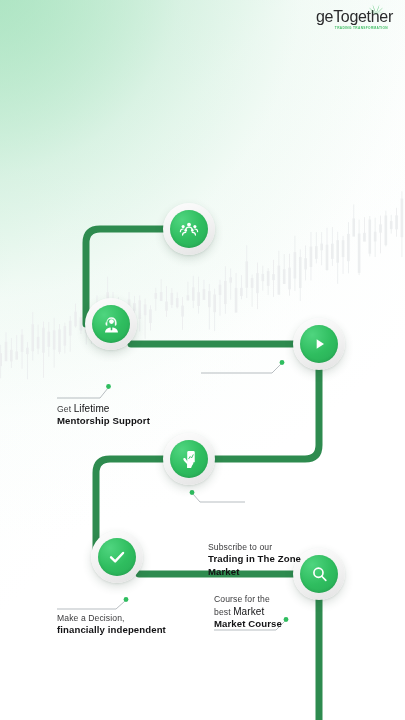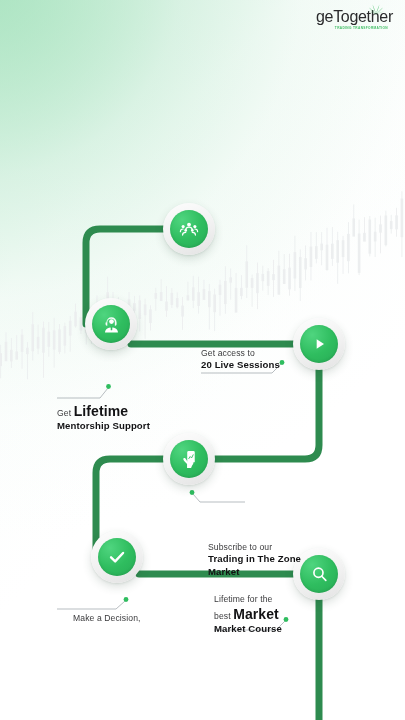--- a/index.html
+++ b/index.html
@@ -107,22 +107,22 @@
     white-space: nowrap;
   }
   .label .mixed {
     font-weight: 400;
     font-size: 8.6px;
     color: #3a3a3c;
     display: block;
     white-space: nowrap;
   }
   .label .mixed b {
-    font-weight: 700;
-    font-size: 14px;
+    font-weight: 400;
+    font-size: 10px;
     color: #121214;
   }
 
   
   .leader { position: absolute; pointer-events: none; }
 
   
   .logo {
     position: absolute;
     top: 9px;
@@ -435,37 +435,34 @@
         </g>
       </svg>
     </div>
   </div>
 
   <div class="label" style="left:57px; top:402px;">
     <span class="mixed"><span>Get</span> <b>Lifetime</b></span>
     <span class="bold">Mentorship Support</span>
   </div>
 
-  <div class="label" style="left:201px; top:348px;">
-    <span class="thin">Get access to</span>
-    <span class="bold">20 Live Sessions</span>
-  </div>
 
   <div class="label" style="left:208px; top:514px;margin-top:28px;">
     <span class="thin">Subscribe to our</span>
     <span class="bold">Trading in The Zone</span>
     <span class="bold">Market</span>
   </div>
 
-  <div class="label" style="left:57px; top:613px;margin-left:16px;">
+  <div class="label" style="left:57px; top:613px;">
     <span class="thin">Make a Decision,</span>
+    <span class="bold">financially independent</span>
   </div>
 
   <div class="label" style="left:214px; top:594px;">
-    <span class="thin">Lifetime for the</span>
+    <span class="thin">Course for the</span>
     <span class="mixed"><span>best</span> <b>Market</b></span>
     <span class="bold">Market Course</span>
   </div>
 
   <div class="logo">
     <div class="logo-row">
       <span class="logo-text"><span>ge</span><span class="cap">Together</span></span>
       <svg class="logo-leaf" width="22" height="13" viewBox="0 0 22 13">
         <g fill="#3fbd63">
           <path d="M11 12.4 C11 7.6 11 4 11 2.2 C11 4.6 11 8.4 11 12.4 Z"></path>

